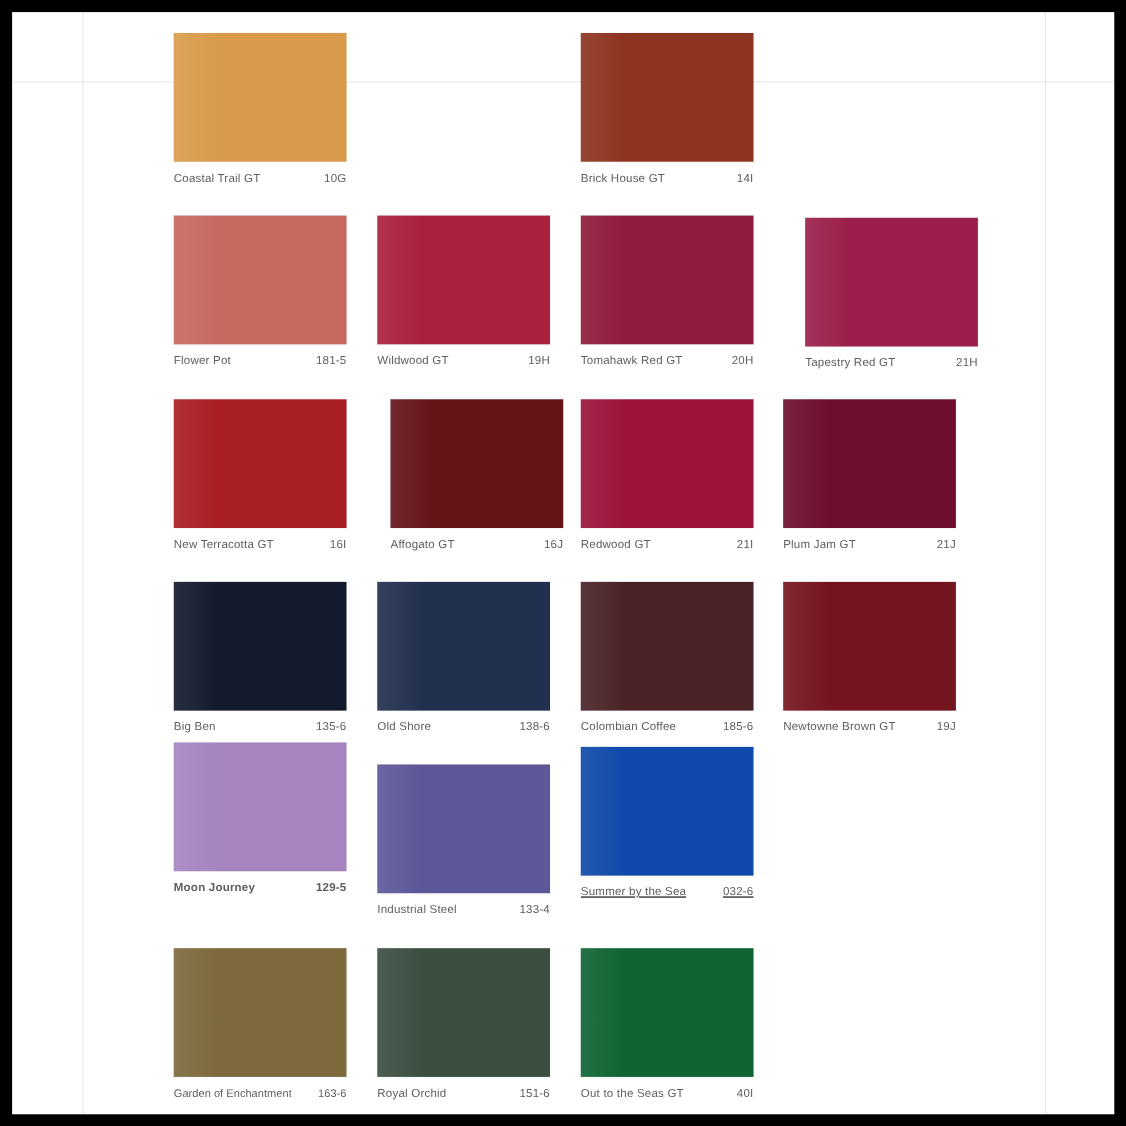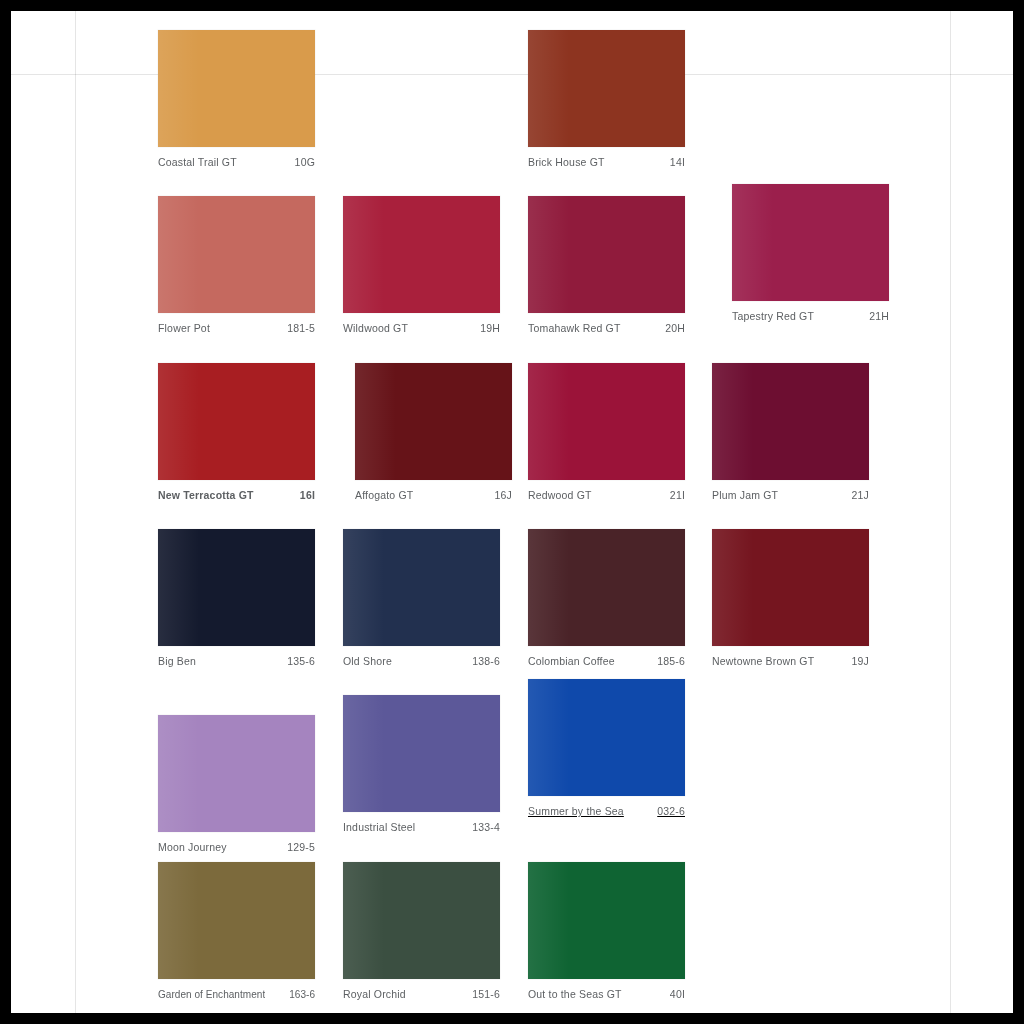--- a/index.html
+++ b/index.html
@@ -135,28 +135,28 @@
           <span class="swatch-code">19H</span>
         </div>
       </div>
       <div class="swatch-cell" style="left: 517px; top: 185px;">
         <div class="swatch-chip" style="background: rgb(144, 27, 60);"></div>
         <div class="swatch-caption">
           <span class="swatch-name">Tomahawk Red GT</span>
           <span class="swatch-code">20H</span>
         </div>
       </div>
-      <div class="swatch-cell" style="left: 701px; top: 173px; padding-left: 20px;">
+      <div class="swatch-cell" style="left: 701px; top: 187px; padding-left: 20px;">
         <div class="swatch-chip" style="background: rgb(155, 31, 76);"></div>
         <div class="swatch-caption">
           <span class="swatch-name">Tapestry Red GT</span>
           <span class="swatch-code">21H</span>
         </div>
       </div>
-      <div class="swatch-cell" style="left: 147px; top: 352px; font-weight: bold;">
+      <div class="swatch-cell" style="left: 147px; top: 352px;">
         <div class="swatch-chip" style="background: rgb(168, 30, 34);"></div>
         <div class="swatch-caption">
           <span class="swatch-name">New Terracotta GT</span>
           <span class="swatch-code">16I</span>
         </div>
       </div>
       <div class="swatch-cell" style="left: 344px; top: 352px;">
         <div class="swatch-chip" style="background: rgb(102, 19, 24);"></div>
         <div class="swatch-caption">
           <span class="swatch-name">Affogato GT</span>
@@ -198,21 +198,21 @@
           <span class="swatch-code">185-6</span>
         </div>
       </div>
       <div class="swatch-cell" style="left: 701px; top: 518px;">
         <div class="swatch-chip" style="background: rgb(117, 21, 31);"></div>
         <div class="swatch-caption">
           <span class="swatch-name">Newtowne Brown GT</span>
           <span class="swatch-code">19J</span>
         </div>
       </div>
-      <div class="swatch-cell" style="left: 147px; top: 704px;">
+      <div class="swatch-cell" style="left: 147px; top: 664px; font-weight: bold;">
         <div class="swatch-chip" style="background: rgb(165, 132, 191);"></div>
         <div class="swatch-caption">
           <span class="swatch-name">Moon Journey</span>
           <span class="swatch-code">129-5</span>
         </div>
       </div>
       <div class="swatch-cell" style="left: 332px; top: 684px;">
         <div class="swatch-chip" style="background: rgb(92, 88, 153);"></div>
         <div class="swatch-caption">
           <span class="swatch-name">Industrial Steel</span>

